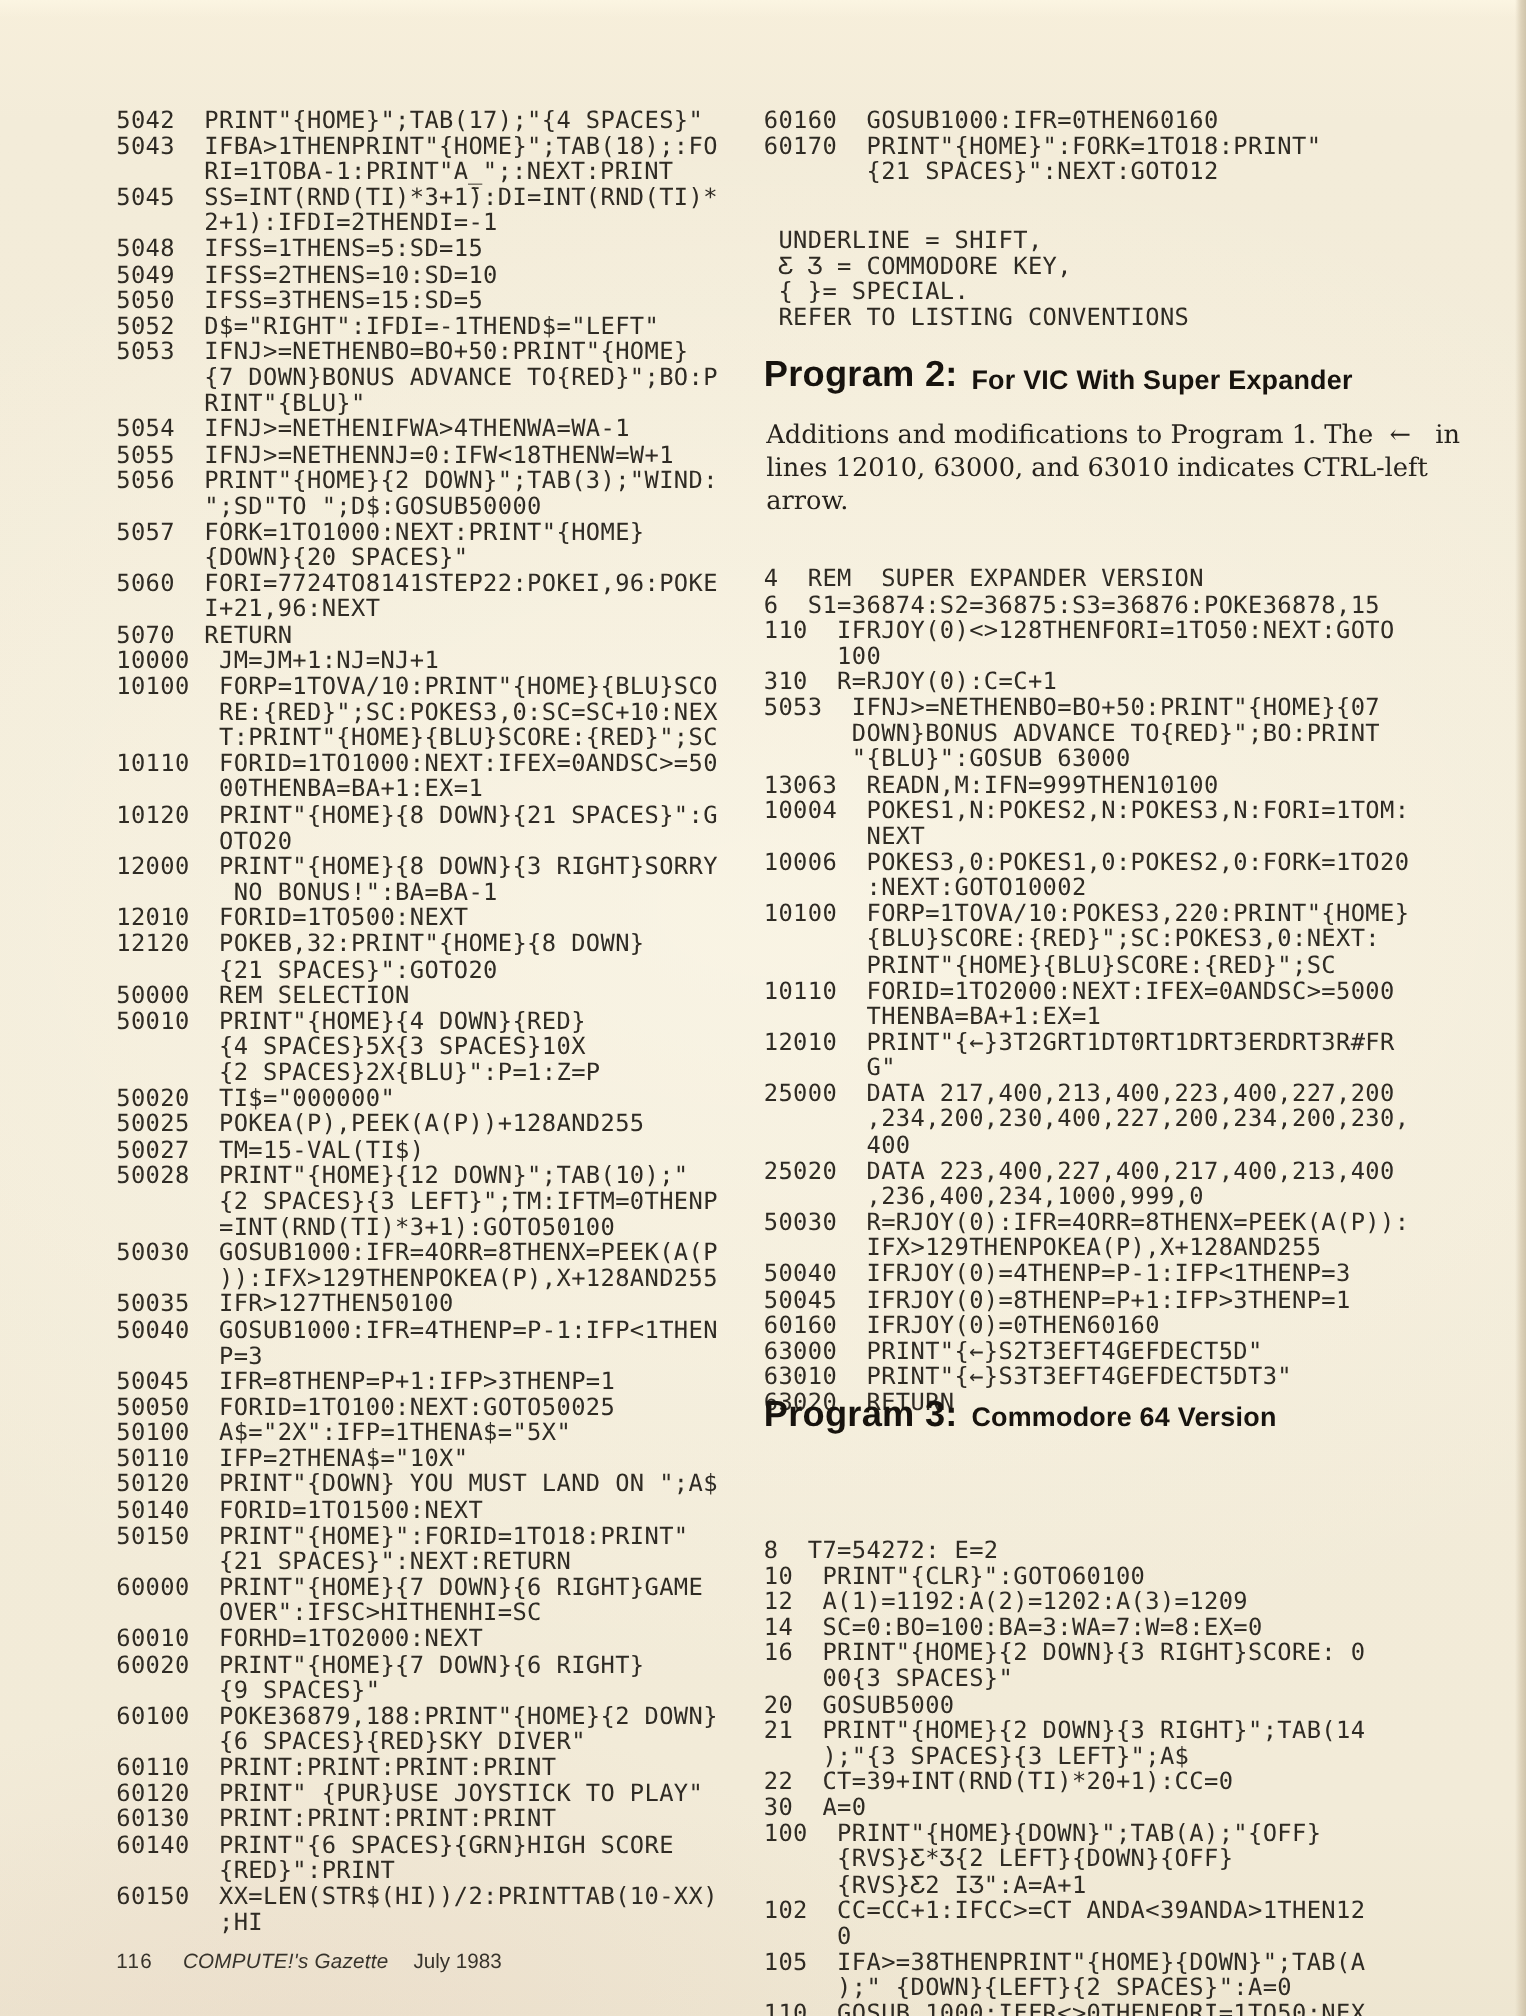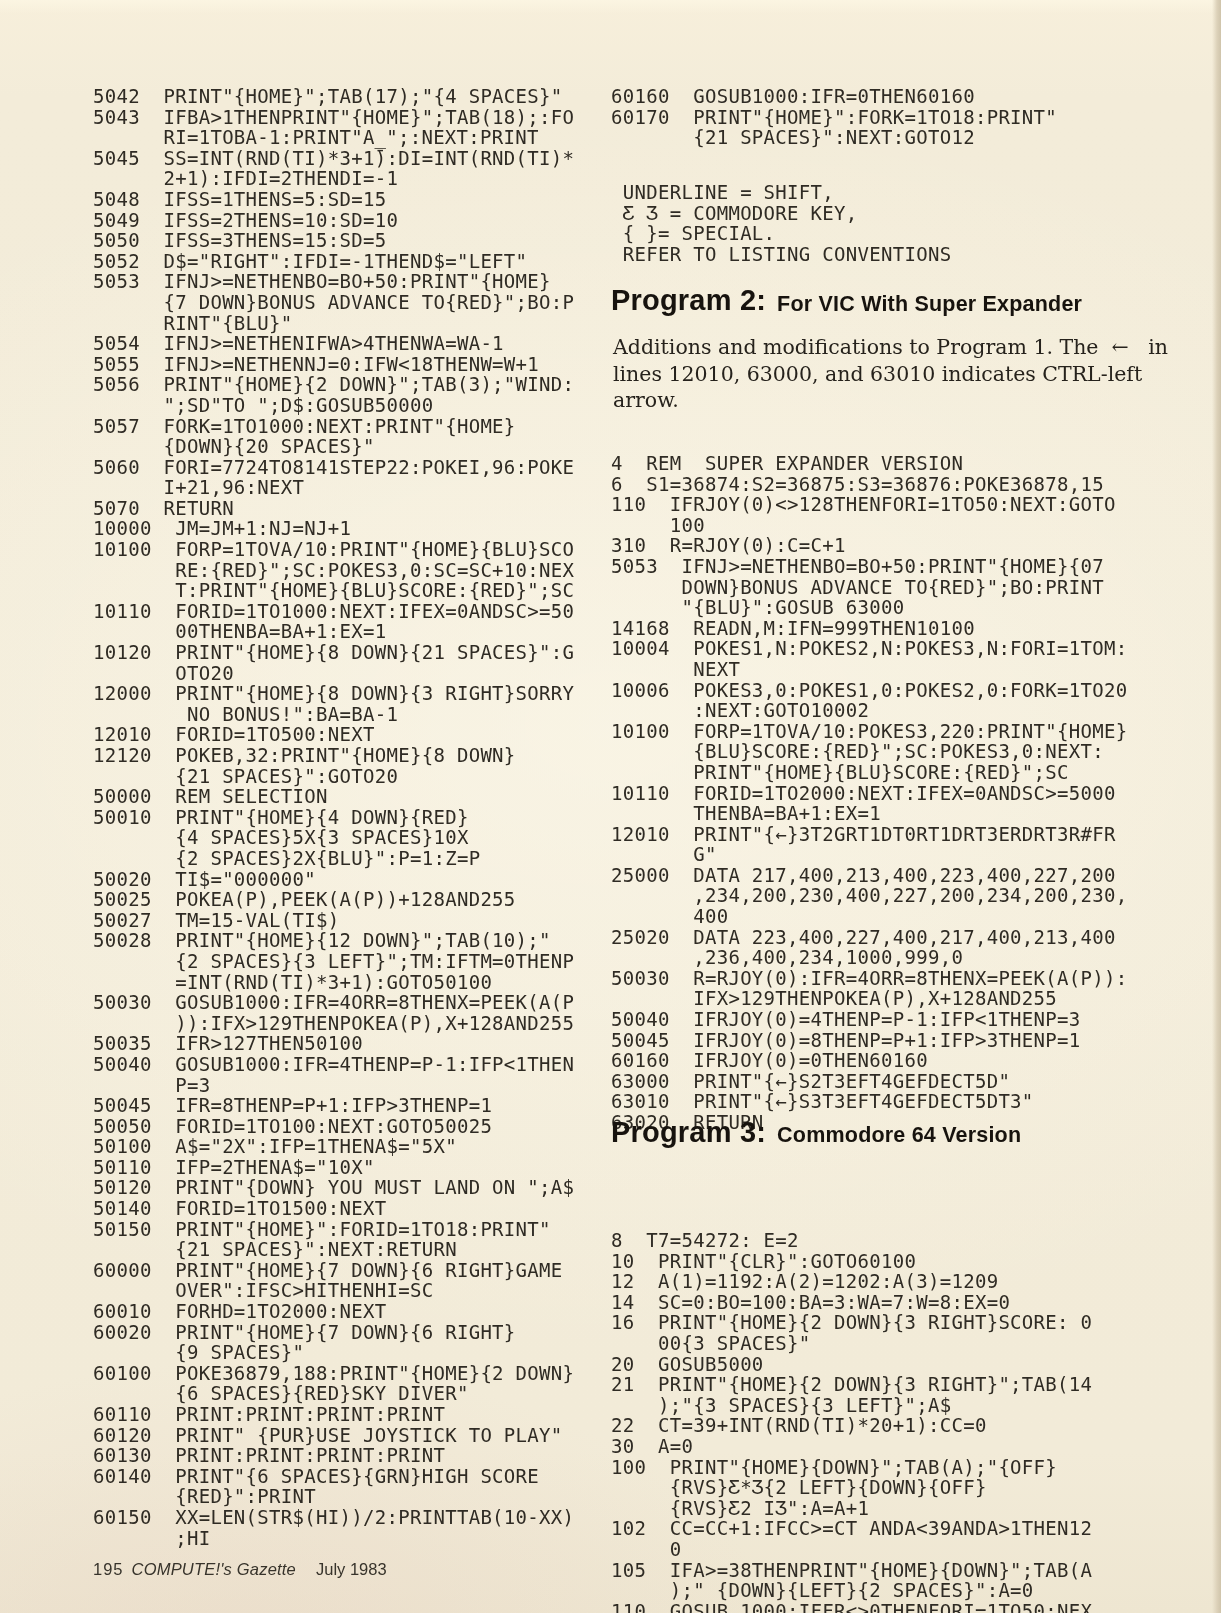--- a/index.html
+++ b/index.html
@@ -42,21 +42,21 @@
     white-space:pre;
     font-family:"DejaVu Serif", serif;
     font-size:20.5px;line-height:26.5px;color:#26221c;
   }
   .footer{
     position:absolute;left:93px;top:1560px;
     font-family:"Liberation Sans", sans-serif;font-size:16.5px;color:#37332b;
     display:flex;align-items:baseline;
   }
   .footer .pgnum{font-weight:400;letter-spacing:1px;}
-  .footer .mag{font-style:italic;margin-left:8px;letter-spacing:0.2px;}
+  .footer .mag{font-style:italic;margin-left:24px;letter-spacing:0.2px;}
   .footer .issue{margin-left:20px;}
 </style>
 </head>
 <body>
 
 <div class="page-edge-top"></div>
 <div class="page-edge-right"></div>
 
 <div class="block code" style="left:93px;top:86px;">
     <div class="crow">5042  PRINT"{HOME}";TAB(17);"{4 SPACES}"</div>
@@ -158,21 +158,21 @@
 
 <div class="block code" style="left:611px;top:412px;margin-top:41px;">
     <div class="crow">4  REM  SUPER EXPANDER VERSION</div>
     <div class="crow">6  S1=36874:S2=36875:S3=36876:POKE36878,15</div>
     <div class="crow">110  IFRJOY(0)&lt;&gt;128THENFORI=1TO50:NEXT:GOTO</div>
     <div class="crow">     100</div>
     <div class="crow">310  R=RJOY(0):C=C+1</div>
     <div class="crow">5053  IFNJ&gt;=NETHENBO=BO+50:PRINT"{HOME}{07</div>
     <div class="crow">      DOWN}BONUS ADVANCE TO{RED}";BO:PRINT</div>
     <div class="crow">      "{BLU}":GOSUB 63000</div>
-    <div class="crow">14168  READN,M:IFN=999THEN10100</div>
+    <div class="crow">13063  READN,M:IFN=999THEN10100</div>
     <div class="crow">10004  POKES1,N:POKES2,N:POKES3,N:FORI=1TOM:</div>
     <div class="crow">       NEXT</div>
     <div class="crow">10006  POKES3,0:POKES1,0:POKES2,0:FORK=1TO20</div>
     <div class="crow">       :NEXT:GOTO10002</div>
     <div class="crow">10100  FORP=1TOVA/10:POKES3,220:PRINT"{HOME}</div>
     <div class="crow">       {BLU}SCORE:{RED}";SC:POKES3,0:NEXT:</div>
     <div class="crow">       PRINT"{HOME}{BLU}SCORE:{RED}";SC</div>
     <div class="crow">10110  FORID=1TO2000:NEXT:IFEX=0ANDSC&gt;=5000</div>
     <div class="crow">       THENBA=BA+1:EX=1</div>
     <div class="crow">12010  PRINT"{←}3T2GRT1DT0RT1DRT3ERDRT3R#FR</div>
@@ -213,16 +213,16 @@
     <div class="crow">     {RVS}Ƹ*Ʒ{2 LEFT}{DOWN}{OFF}</div>
     <div class="crow">     {RVS}Ƹ2 IƷ":A=A+1</div>
     <div class="crow">102  CC=CC+1:IFCC&gt;=CT ANDA&lt;39ANDA&gt;1THEN12</div>
     <div class="crow">     0</div>
     <div class="crow">105  IFA&gt;=38THENPRINT"{HOME}{DOWN}";TAB(A</div>
     <div class="crow">     );" {DOWN}{LEFT}{2 SPACES}":A=0</div>
     <div class="crow">110  GOSUB 1000:IFFR&lt;&gt;0THENFORI=1TO50:NEX</div>
   </div>
 
 <div class="footer">
-  <span class="pgnum">195</span>
+  <span class="pgnum">116</span>
   <span class="mag">COMPUTE!'s Gazette</span>
   <span class="issue">July 1983</span>
 </div>
 
 </body></html>

